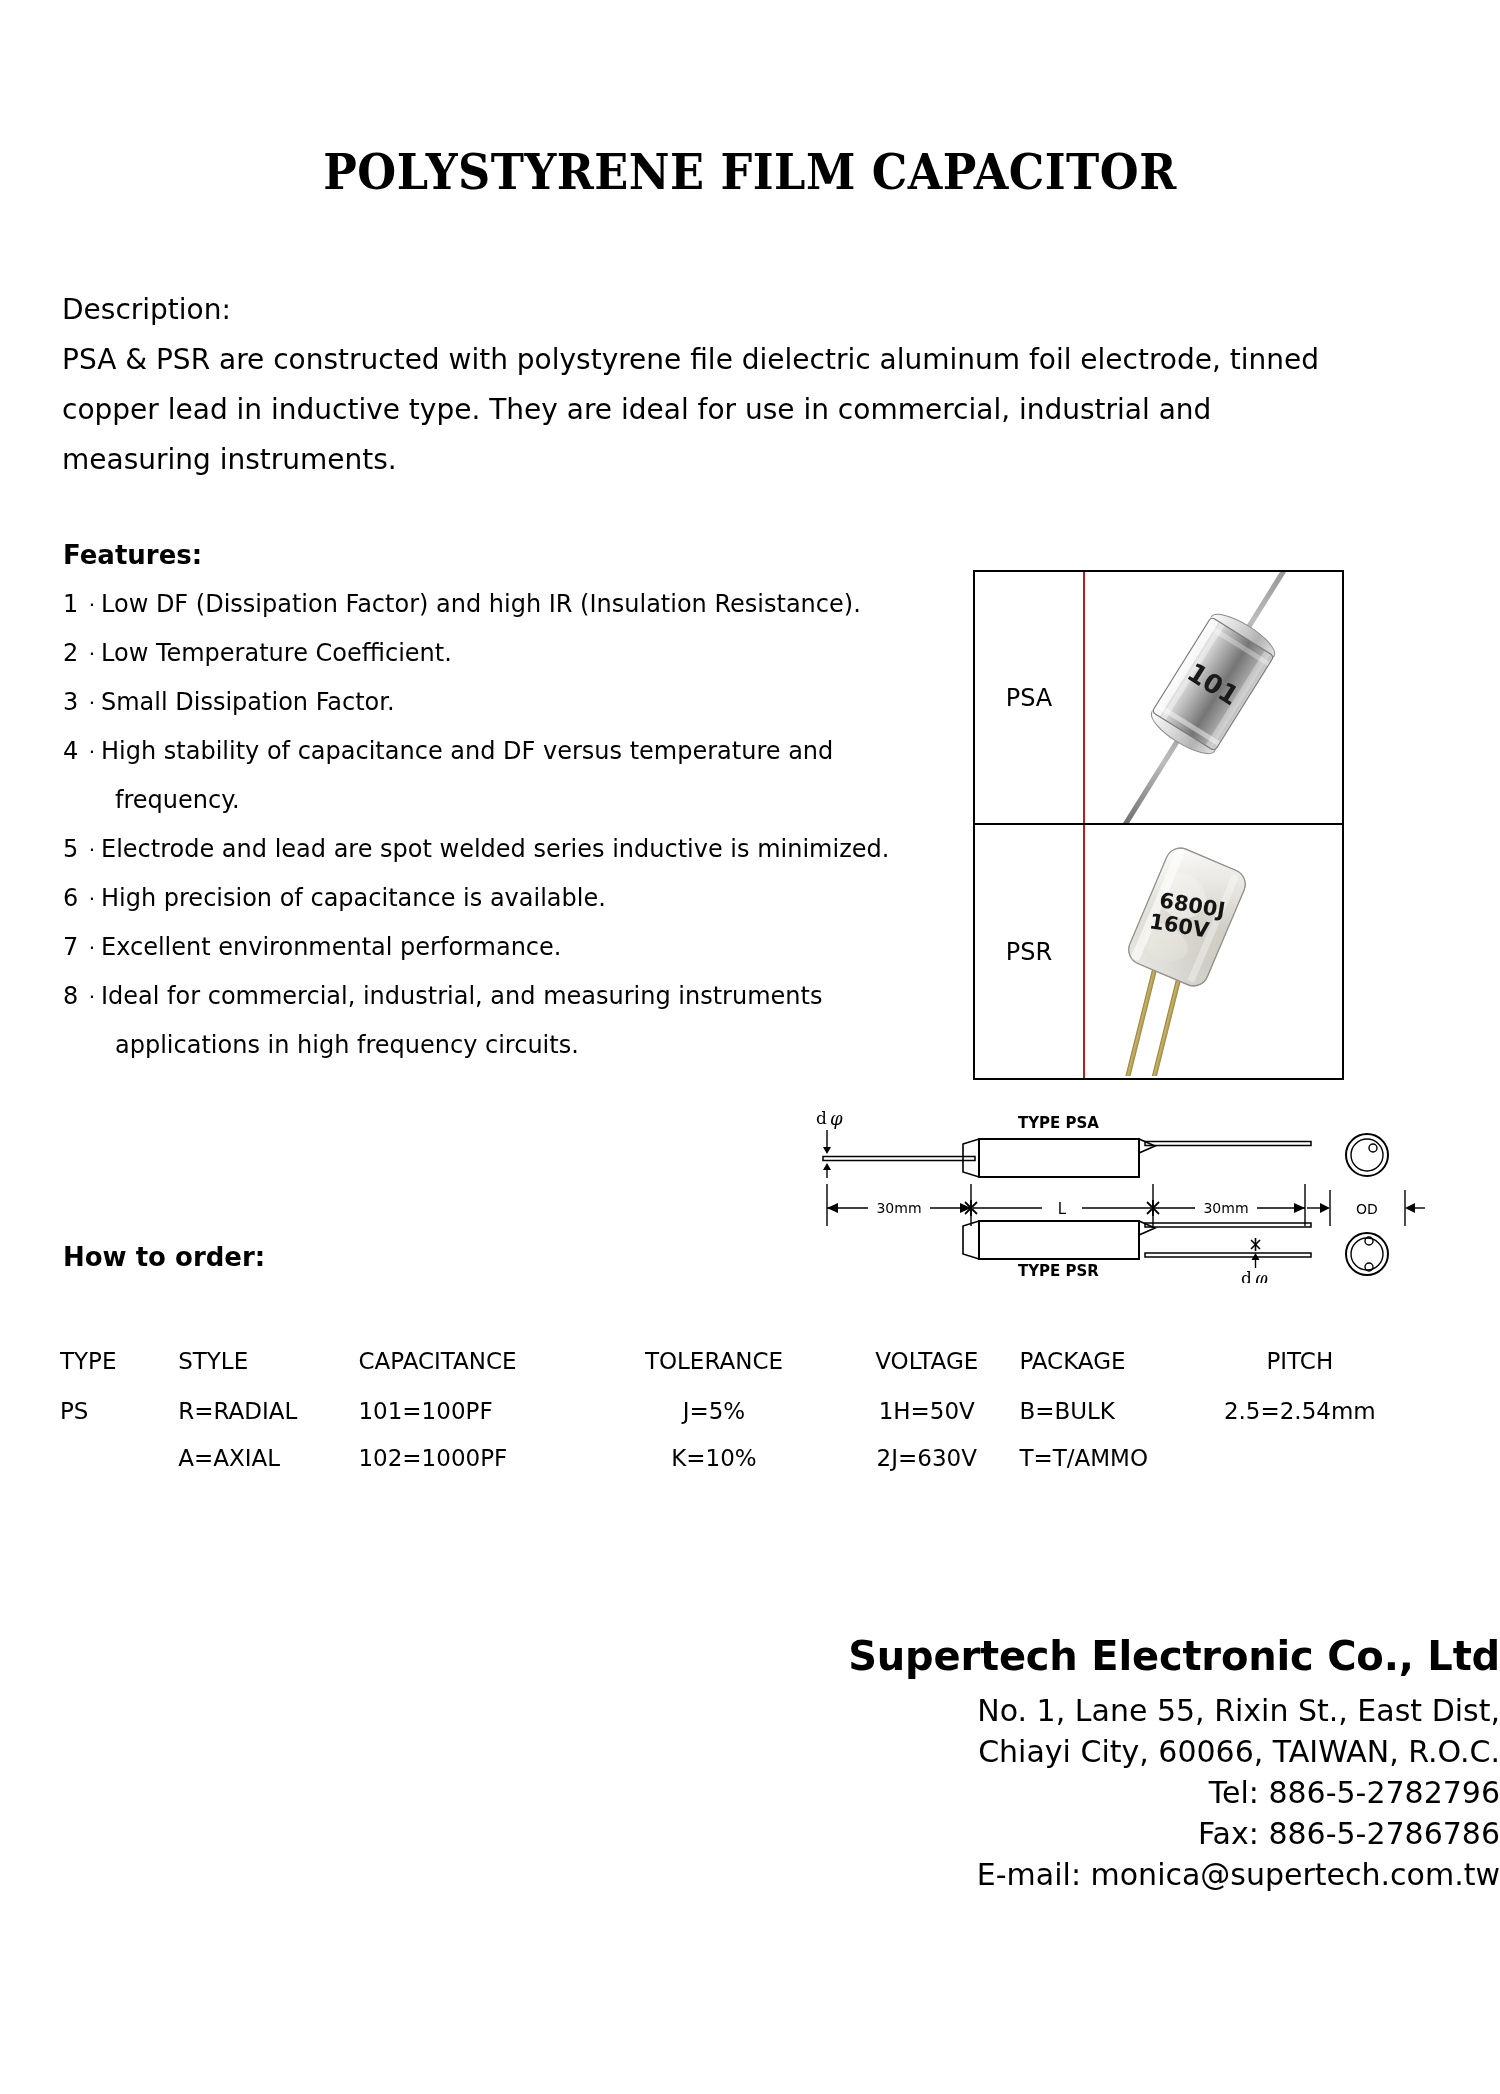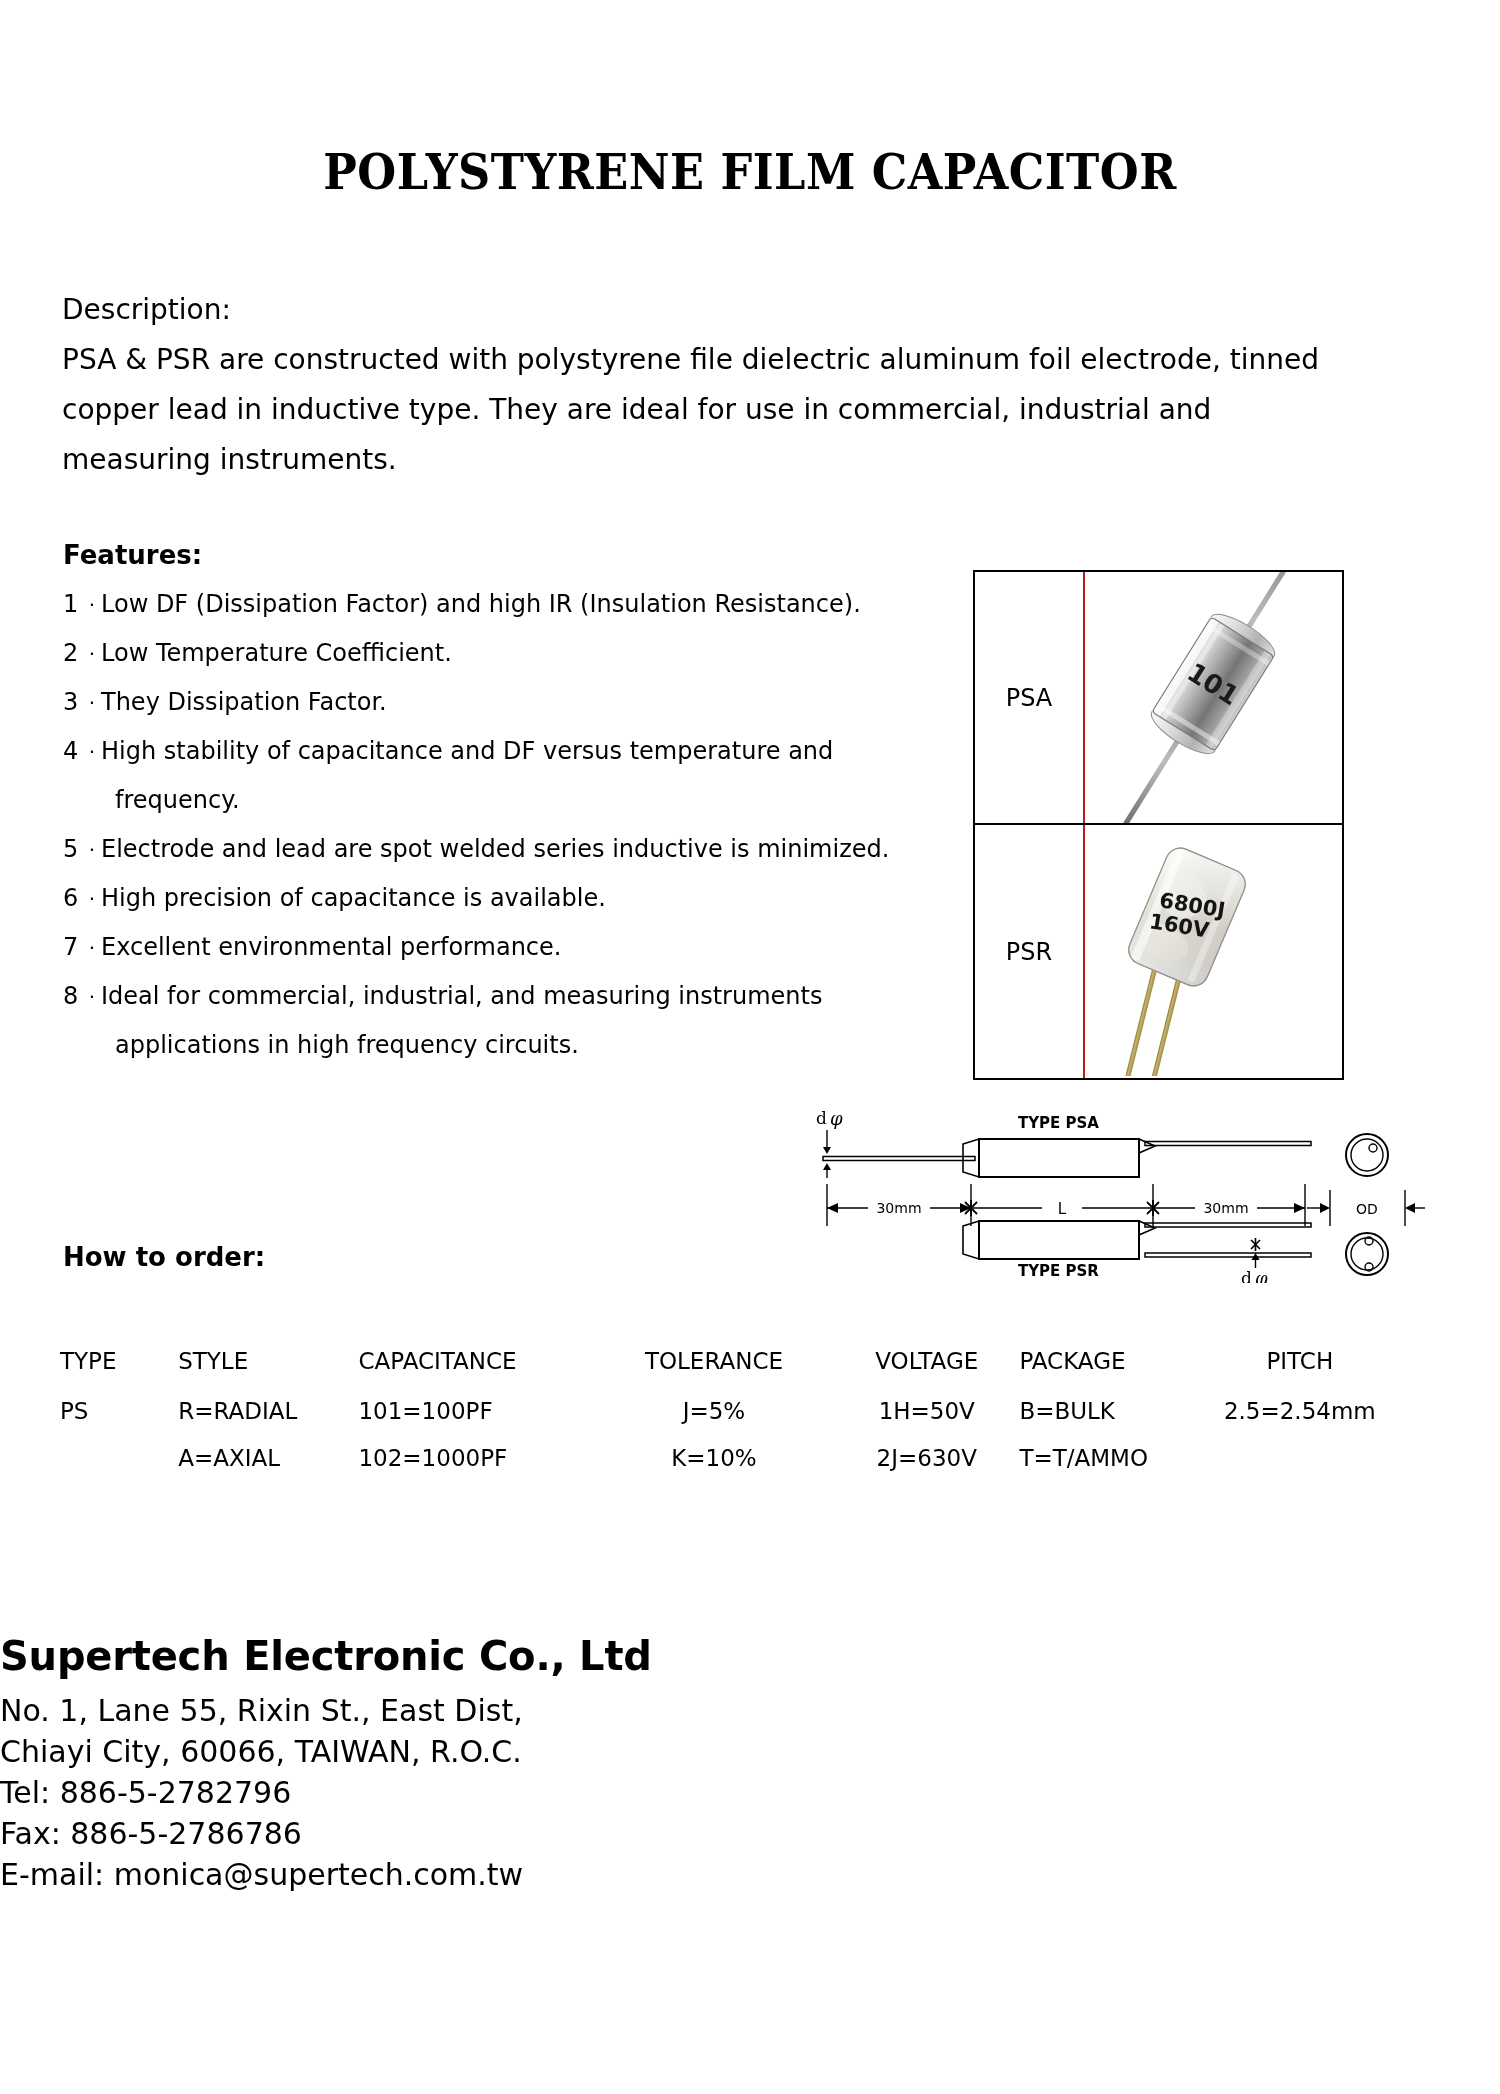--- a/index.html
+++ b/index.html
@@ -162,21 +162,21 @@
   .col-pack   { width: 180px; text-align: left;  }
   .col-pitch  { width: 200px; text-align: center;}
   #order-table tr.header-row td { padding-bottom: 24px; }
 
   
   #footer-block {
     position: absolute;
     left: 0;
     top: 1625px;
     width: 1500px;
-    text-align: left;
+    text-align: right;
   }
   #company-name {
     font-size: 40px;
     font-weight: bold;
     letter-spacing: -0.2px;
     margin-bottom: 11px;
   }
   .footer-line {
     font-size: 30px;
     line-height: 41px;
@@ -204,21 +204,21 @@
       <span class="feature-text">Low DF (Dissipation Factor) and high IR (Insulation Resistance).</span>
     </div>
     <div class="feature-row">
       <span class="feature-num">2</span>
       <span class="feature-dot">·</span>
       <span class="feature-text">Low Temperature Coefficient.</span>
     </div>
     <div class="feature-row">
       <span class="feature-num">3</span>
       <span class="feature-dot">·</span>
-      <span class="feature-text">They Dissipation Factor.</span>
+      <span class="feature-text">Small Dissipation Factor.</span>
     </div>
     <div class="feature-row">
       <span class="feature-num">4</span>
       <span class="feature-dot">·</span>
       <span class="feature-text">High stability of capacitance and DF versus temperature and</span>
     </div>
     <div class="feature-row cont">
       <span class="feature-num"></span>
       <span class="feature-dot">·</span>
       <span class="feature-text">frequency.</span>

